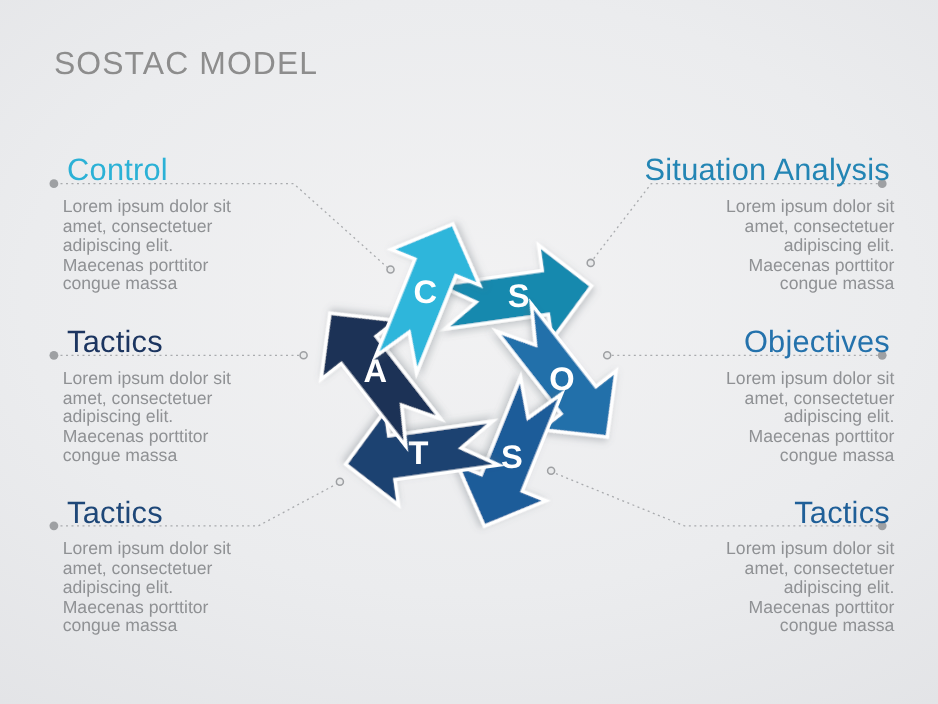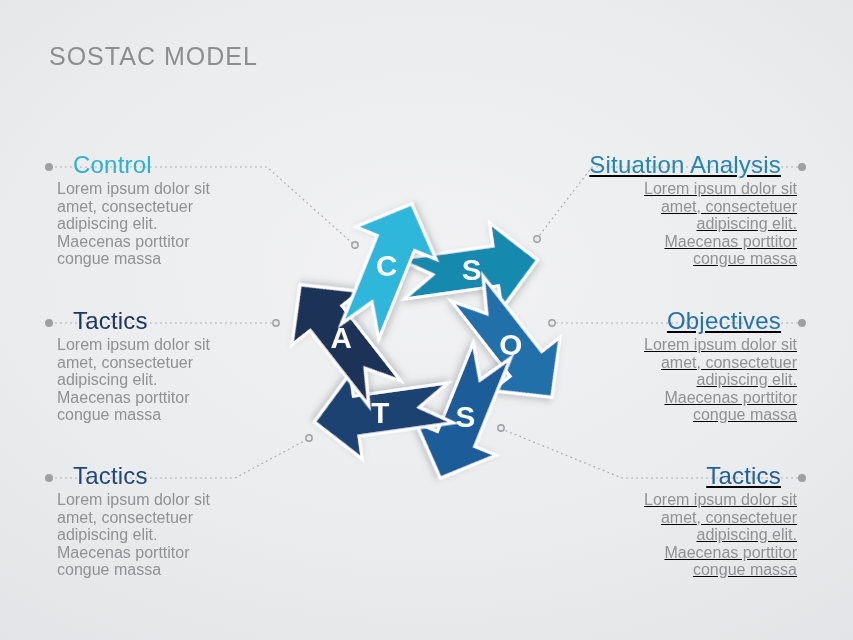--- a/index.html
+++ b/index.html
@@ -8,32 +8,32 @@
     font-family:"Liberation Sans",sans-serif;
     background:#e8e9eb;
     overflow:hidden;
   }
   .slide{
     position:relative;width:853px;height:640px;
     background:radial-gradient(ellipse 95% 85% at 50% 42%, #f2f2f3 0%, #ebecee 50%, #e0e1e4 100%);
   }
   .slide-title{
     position:absolute;left:49px;top:42px;
-    font-size:25px;letter-spacing:1px;color:#8d8d8d;
+    font-size:29px;letter-spacing:1px;color:#8d8d8d;
     font-weight:400;
   }
   .section{position:absolute;}
   .section h2{
-    margin:16px;font-size:24px;font-weight:400;letter-spacing:0.2px;
+    margin:4px;font-size:28px;font-weight:400;letter-spacing:0.2px;
   }
   .section .body{
     font-size:16px;line-height:17.5px;color:#8f9194;width:172px;
   }
   .sec-left{left:57px;text-align:left;}
-  .sec-right{right:56px;text-align:right;text-decoration:underline;}
+  .sec-right{right:40px;text-align:right;}
   .sec-left .body{text-align:left;}
   .sec-right .body{text-align:right;margin-left:auto;}
   .pos-head-1{top:135px;} .pos-body-1{top:180px;}
   .pos-head-2{top:291px;} .pos-body-2{top:336px;}
   .pos-head-3{top:446px;} .pos-body-3{top:491px;}
   svg.canvas{position:absolute;left:0;top:0;}
   .arrow-letter{
     font-family:"Liberation Sans",sans-serif;
     font-weight:700;font-size:28px;
   }

